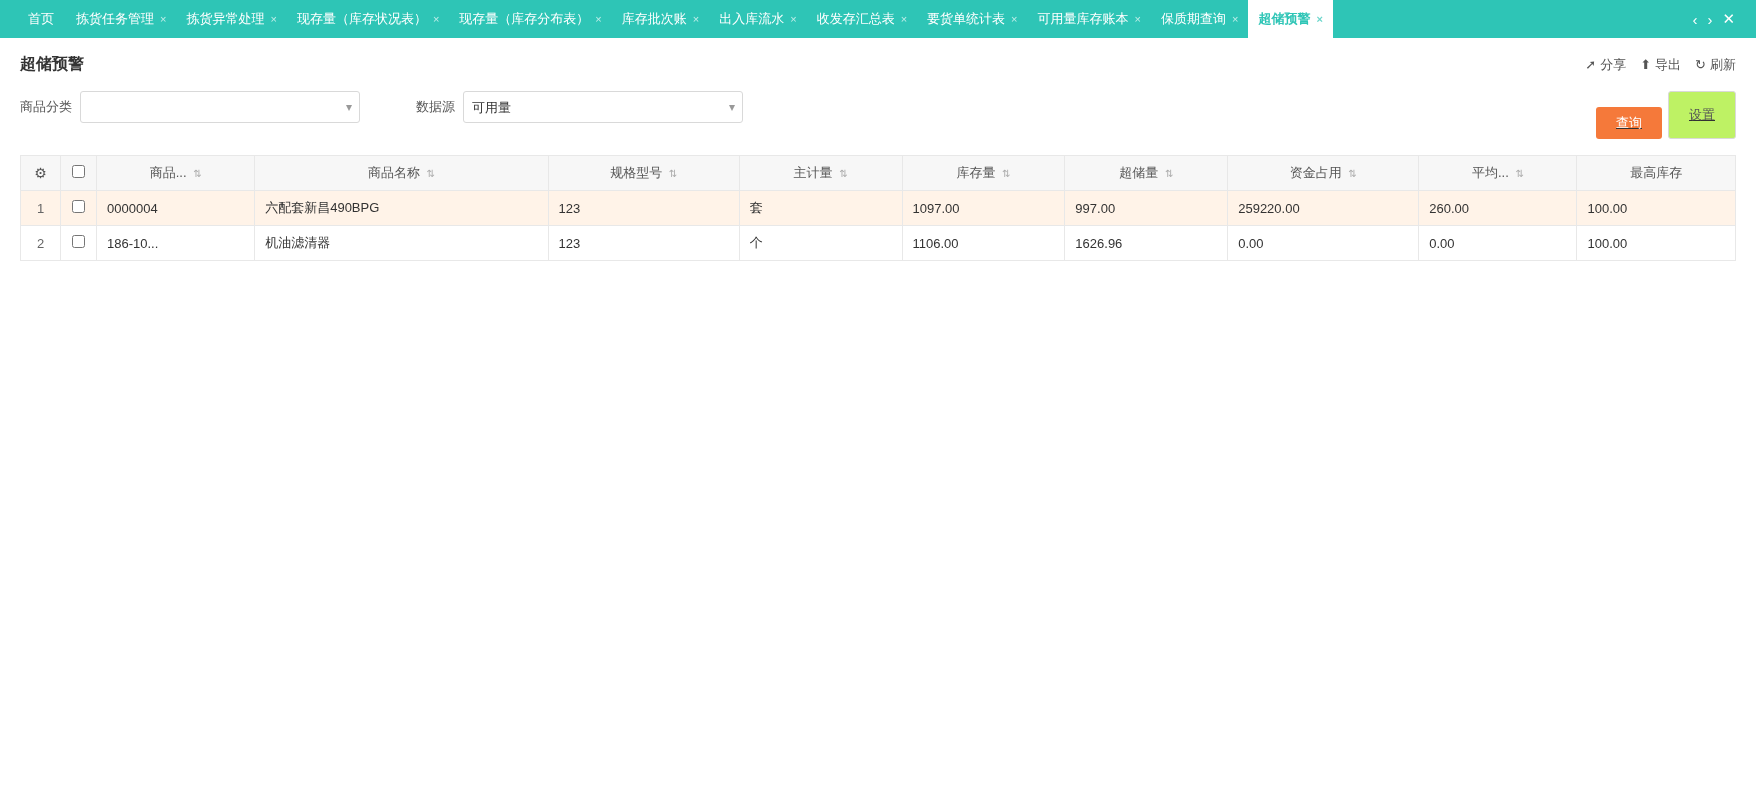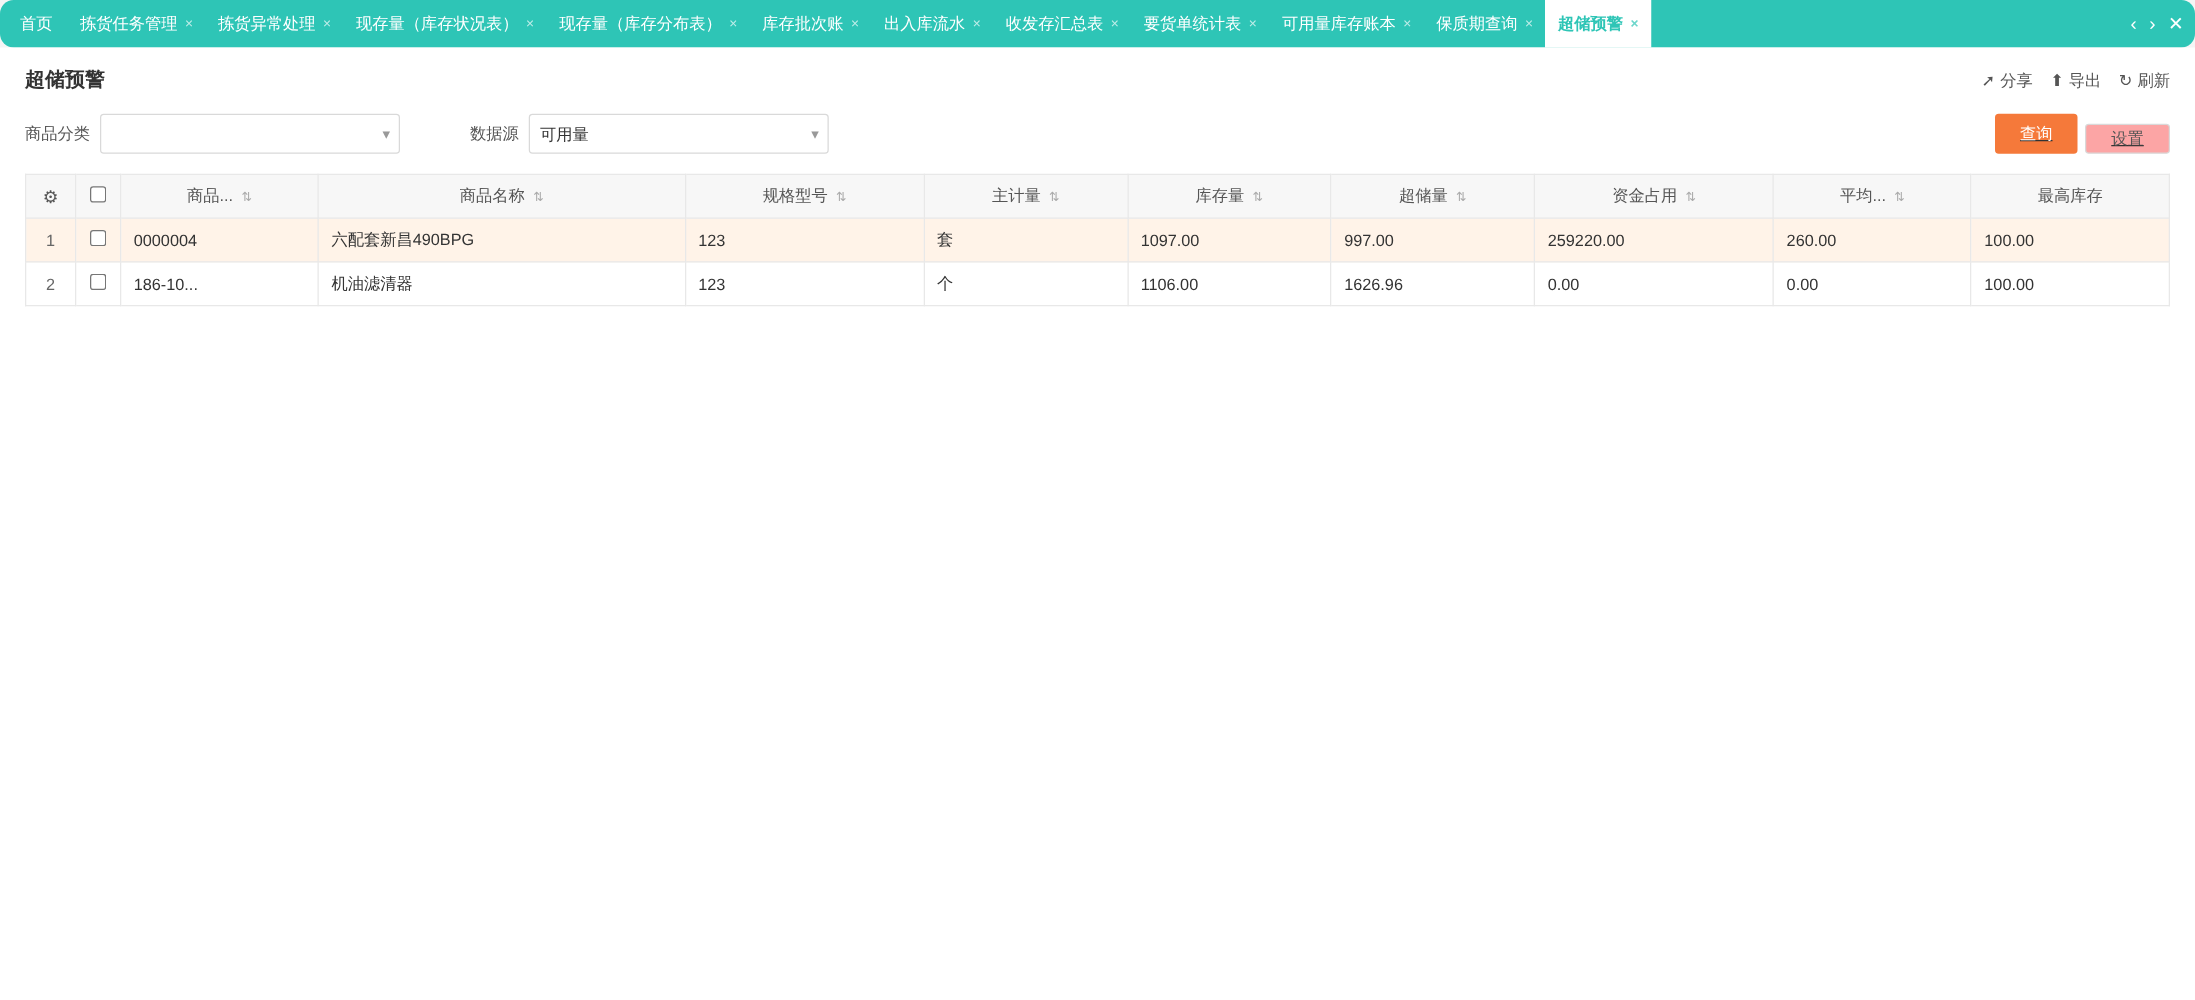--- a/index.html
+++ b/index.html
@@ -4,23 +4,22 @@
   <style>
     * { box-sizing: border-box; margin: 0; padding: 0; }
     body { font-family: 'Microsoft YaHei', Arial, sans-serif; font-size: 13px; background: #f5f5f5; color: #333; }
 
     
     .topbar {
       background: #2ec5b6;
       display: flex;
       align-items: center;
       height: 38px;
-      padding: 0 4px;
+      padding: 0 16px;
       overflow: hidden;
-      border-radius: 11px;
     }
     .topbar-item {
       display: flex;
       align-items: center;
       height: 52px;
       padding: 0 10px;
       color: #fff;
       font-size: 13px;
       cursor: pointer;
       white-space: nowrap;
@@ -92,21 +91,21 @@
       display: flex;
       align-items: center;
       gap: 8px;
     }
     .filter-label {
       font-size: 13px;
       color: #555;
       white-space: nowrap;
     }
     .filter-select {
-      width: 240px;
+      width: 280px;
       height: 32px;
       border: 1px solid #d9d9d9;
       border-radius: 3px;
       padding: 0 28px 0 8px;
       font-size: 13px;
       color: #333;
       appearance: none;
       background: #fff;
       cursor: pointer;
       position: relative;
@@ -130,26 +129,26 @@
       color: #fff;
       border: none;
       border-radius: 3px;
       padding: 0 20px;
       height: 32px;
       font-size: 13px;
       cursor: pointer;
       margin-left: auto;
     }
     .btn-settings {
-      background: #fca5a5;
+      background: #bef264;
       color: #555;
       border: 1px solid #d9d9d9;
       border-radius: 3px;
       padding: 0 20px;
-      height: 24px;
+      height: 48px;
       font-size: 13px;
       cursor: pointer;
     }
 
     
     .data-table {
       width: 100%;
       border-collapse: collapse;
       font-size: 13px;
     }

